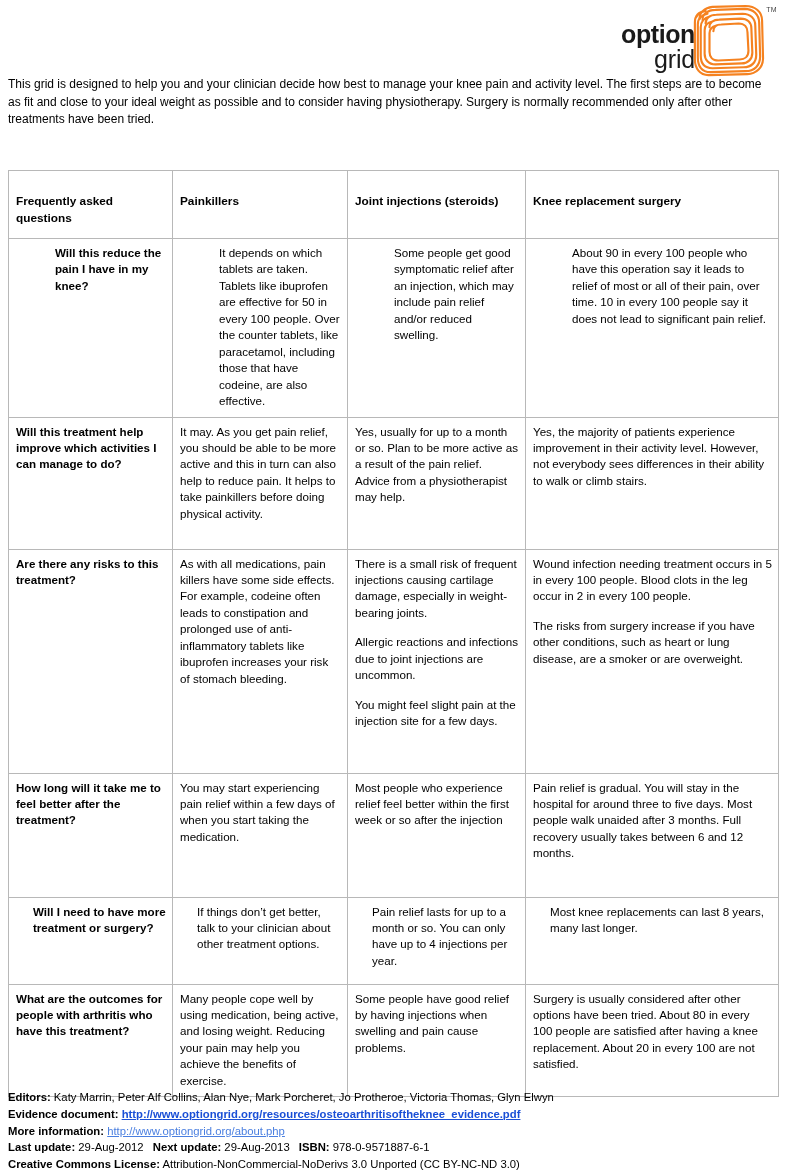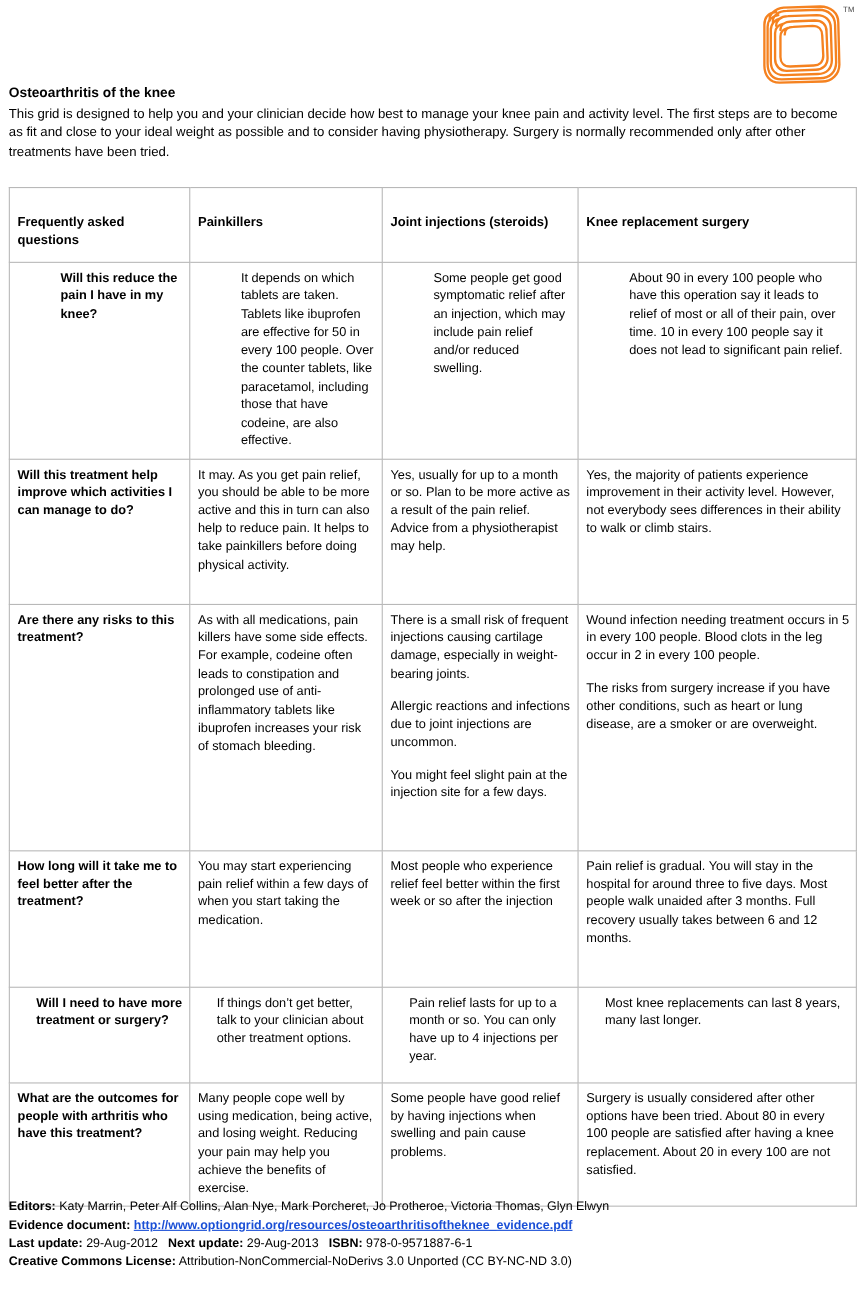--- a/index.html
+++ b/index.html
@@ -153,34 +153,37 @@
     text-decoration: underline;
   }
   .sp { display: inline-block; width: 6px; }
 </style>
 </head>
 <body>
 
 <div class="page">
 
   <div class="logo-block">
+    <div class="logo-wordmark">
+      <span class="logo-word-option">option</span>
+      <span class="logo-word-grid">grid</span>
+    </div>
     <svg class="logo-mark" viewBox="0 0 80 76">
       <g fill="none" stroke="#F58220" stroke-width="2.2" stroke-linecap="round" stroke-linejoin="round">
         <path d="M11 15 C10 9, 16 4, 24 3 L58 2 C68 2, 75 8, 75 17 L76 56 C76 65, 69 72, 60 72 L20 73 C11 73, 6 66, 6 57 L6 19 C6 12, 10 8, 17 7"></path>
         <path d="M14 17 C13 11, 19 6, 27 6 L57 5 C66 5, 72 11, 72 19 L73 54 C73 63, 67 69, 58 69 L22 70 C13 70, 9 64, 9 55 L9 21 C9 15, 13 11, 19 10"></path>
         <path d="M17 20 C17 15, 21 11, 28 11 L55 10 C63 10, 68 15, 68 22 L69 52 C69 60, 64 65, 56 65 L24 66 C16 66, 12 61, 12 53 L12 24 C12 18, 16 14, 21 13"></path>
         <path d="M21 24 C21 19, 25 16, 31 16 L53 15 C60 15, 64 19, 64 25 L65 50 C65 57, 60 61, 54 61 L27 62 C20 62, 16 57, 16 51 L16 27 C16 22, 19 19, 24 18"></path>
         <path d="M25 28 C25 24, 28 21, 33 21 L51 20 C57 20, 60 24, 60 29 L61 48 C61 54, 57 57, 52 57 L30 58 C24 58, 21 54, 21 49 L21 30 C21 26, 24 23, 28 22"></path>
       </g>
     </svg>
     <span class="logo-tm">TM</span>
   </div>
 
   <div class="intro">
-    <h1 class="doc-title">Osteoarthritis of the knee</h1>
     <p class="doc-desc">This grid is designed to help you and your clinician decide how best to manage your knee pain and activity level. The first steps are to become as fit and close to your ideal weight as possible and to consider having physiotherapy. Surgery is normally recommended only after other treatments have been tried.</p>
   </div>
 
   <table class="grid-table">
     <colgroup>
       <col class="col-q">
         <col class="col-a1">
         <col class="col-a2">
         <col class="col-a3">
     </colgroup>
@@ -242,20 +245,24 @@
   <div class="footer">
     <div class="footer-line">
       <span class="footer-label">Editors:</span>
       <span>Katy Marrin, Peter Alf Collins, Alan Nye, Mark Porcheret, Jo Protheroe, Victoria Thomas, Glyn Elwyn</span>
     </div>
     <div class="footer-line">
       <span class="footer-label">Evidence document:</span>
       <a class="link-strong" href="#">http://www.optiongrid.org/resources/osteoarthritisoftheknee_evidence.pdf</a>
     </div>
     <div class="footer-line">
+      <span class="footer-label">More information:</span>
+      <a class="link-plain" href="#">http://www.optiongrid.org/about.php</a>
+    </div>
+    <div class="footer-line">
       <span class="footer-label">Last update:</span>
       <span>29-Aug-2012</span><span class="sp"></span>
       <span class="footer-label">Next update:</span>
       <span>29-Aug-2013</span><span class="sp"></span>
       <span class="footer-label">ISBN:</span>
       <span>978-0-9571887-6-1</span>
     </div>
     <div class="footer-line">
       <span class="footer-label">Creative Commons License:</span>
       <span>Attribution-NonCommercial-NoDerivs 3.0 Unported (CC BY-NC-ND 3.0)</span>

